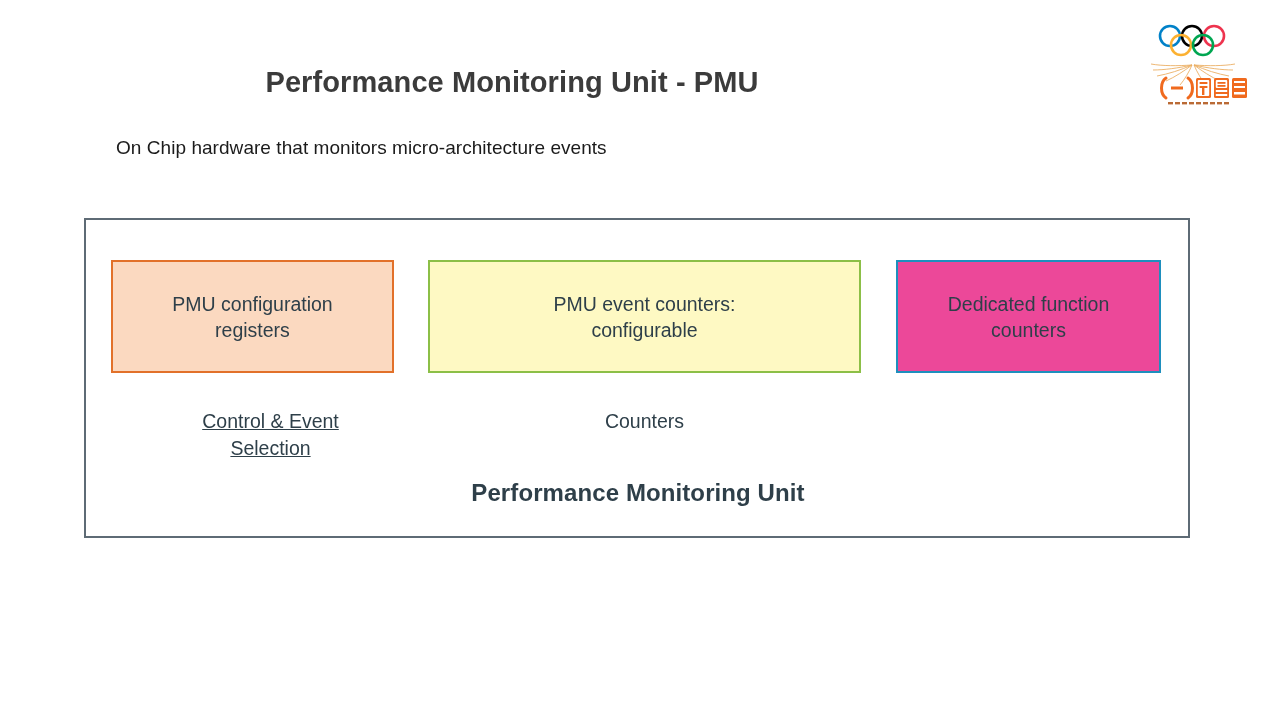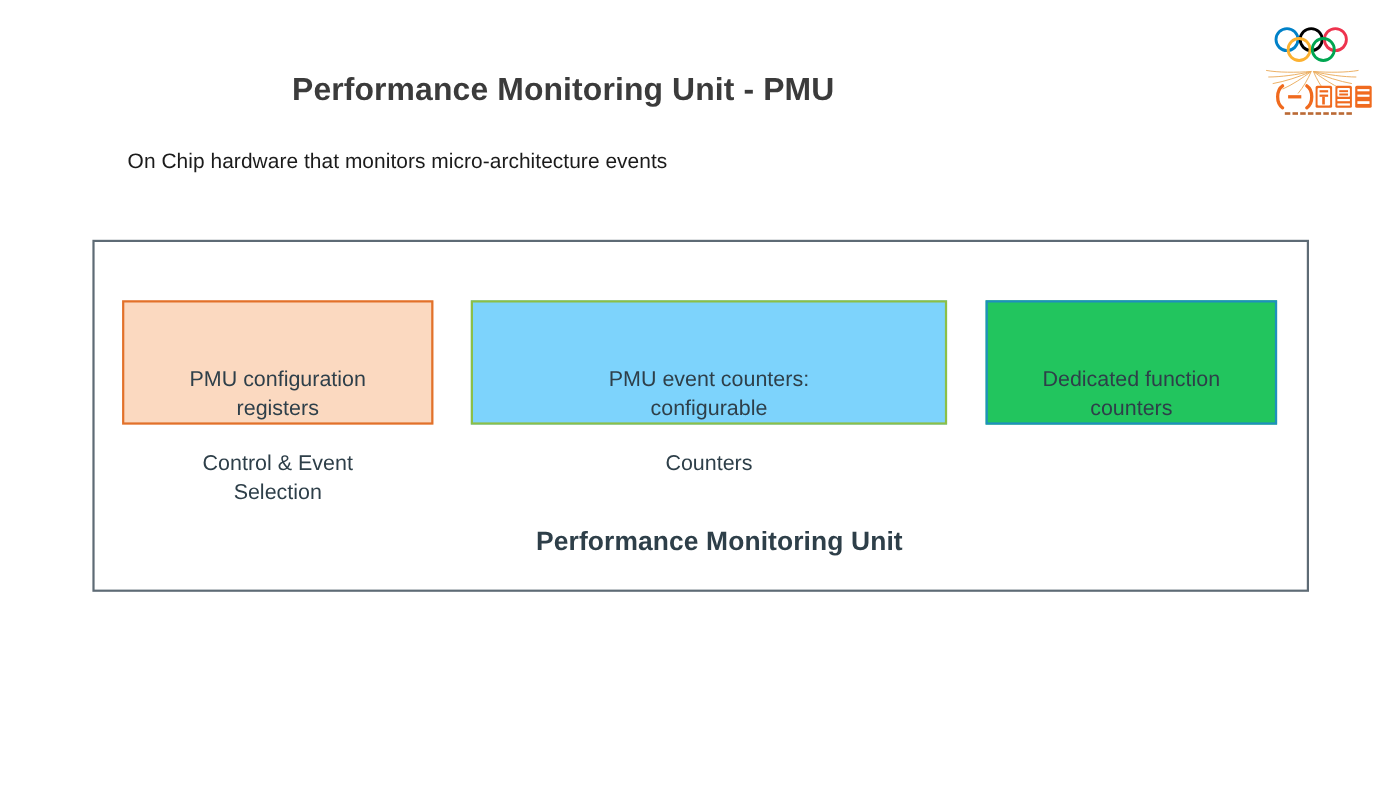--- a/index.html
+++ b/index.html
@@ -51,25 +51,25 @@
     width: 1106px;
     height: 320px;
     border: 2px solid #5e6b75;
     background: #ffffff;
     box-sizing: border-box;
   }
 
   
   .block {
     position: absolute;
-    top: 273px;
+    top: 260px;
     height: 113px;
     box-sizing: border-box;
     display: flex;
-    align-items: flex-end;
+    align-items: center;
     justify-content: center;
     text-align: center;
   }
   .block-label {
     font-family: "Liberation Sans", sans-serif;
     font-size: 19.5px;
     line-height: 26px;
     color: #2e3f49;
     white-space: pre-line;
     padding: 0 8px;
@@ -77,63 +77,63 @@
 
   .block-config {
     left: 111px;
     width: 283px;
     background: #fbd9c0;
     border: 2px solid #e2712a;
   }
   .block-event {
     left: 428px;
     width: 433px;
-    background: #7dd3fc;
+    background: #fef9c3;
     border: 2px solid #8cbf47;
   }
   .block-dedicated {
     left: 896px;
     width: 265px;
-    background: #22c55e;
+    background: #ec4899;
     border: 2px solid #1e8fbe;
   }
 
   
   .group-caption {
     position: absolute;
     top: 408px;
     text-align: center;
     font-family: "Liberation Sans", sans-serif;
     font-size: 19.5px;
     line-height: 27px;
     color: #2e3f49;
     white-space: pre-line;
   }
   .caption-control {
-    left: 111px;
+    left: 129px;
     width: 283px;
+    text-decoration: underline;
   }
   .caption-counters {
     left: 428px;
     width: 433px;
   }
 
   
   .frame-title {
     position: absolute;
     left: 86px;
     top: 479px;
     width: 1104px;
     text-align: center;
     font-family: "Liberation Sans", sans-serif;
     font-size: 24px;
     font-weight: bold;
     color: #2e3f49;
     letter-spacing: 0.1px;
-    margin-left: 16px;
   }
 
   
   .brand-logo {
     position: absolute;
     left: 1148px;
     top: 16px;
     width: 104px;
     height: 92px;
   }

